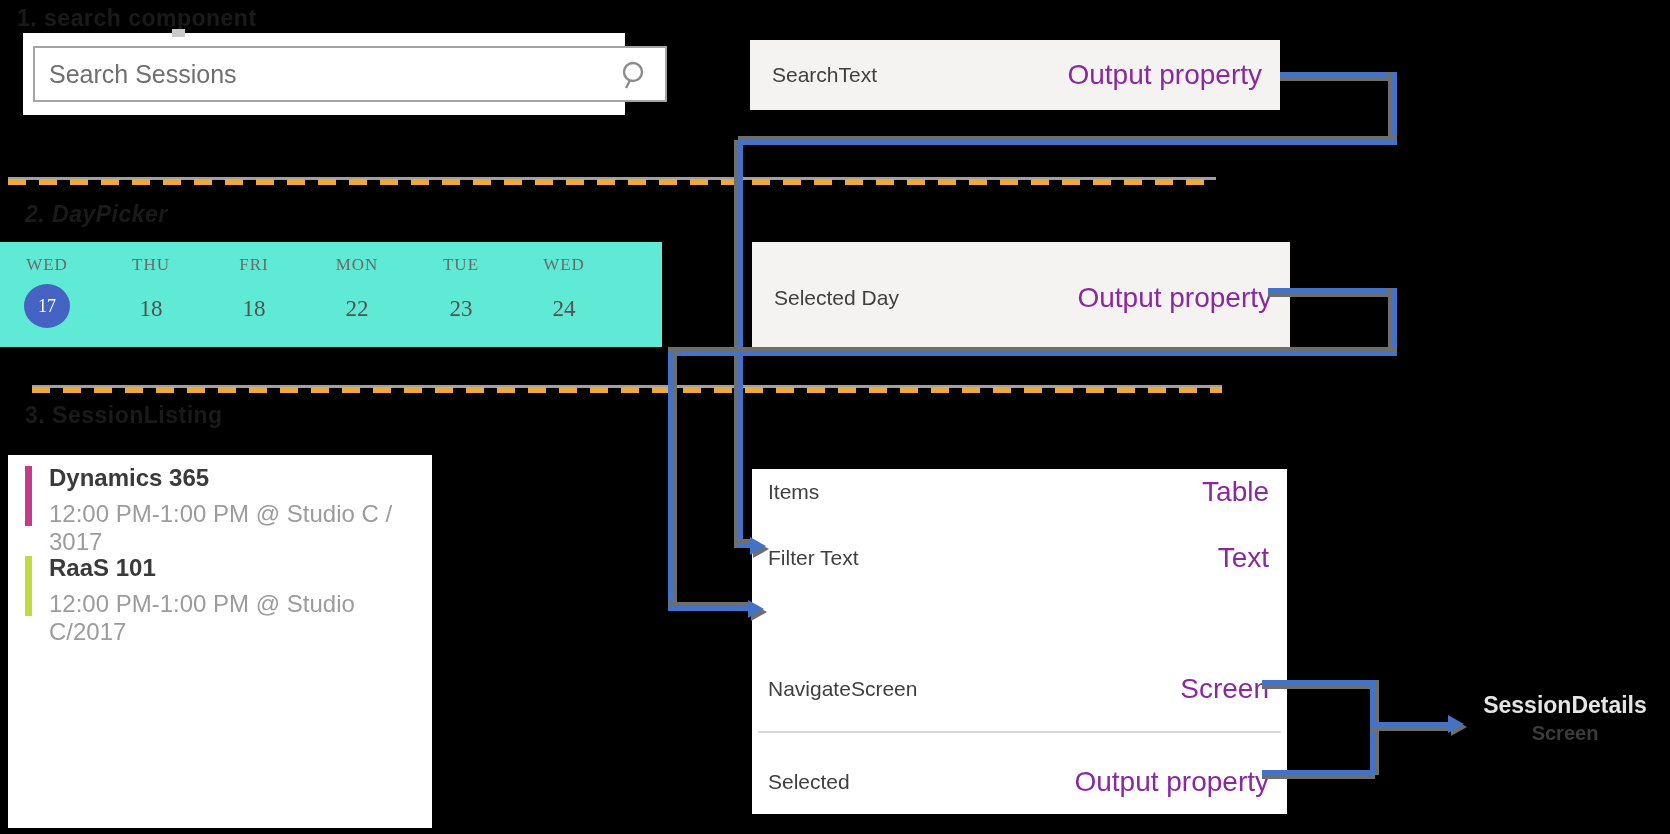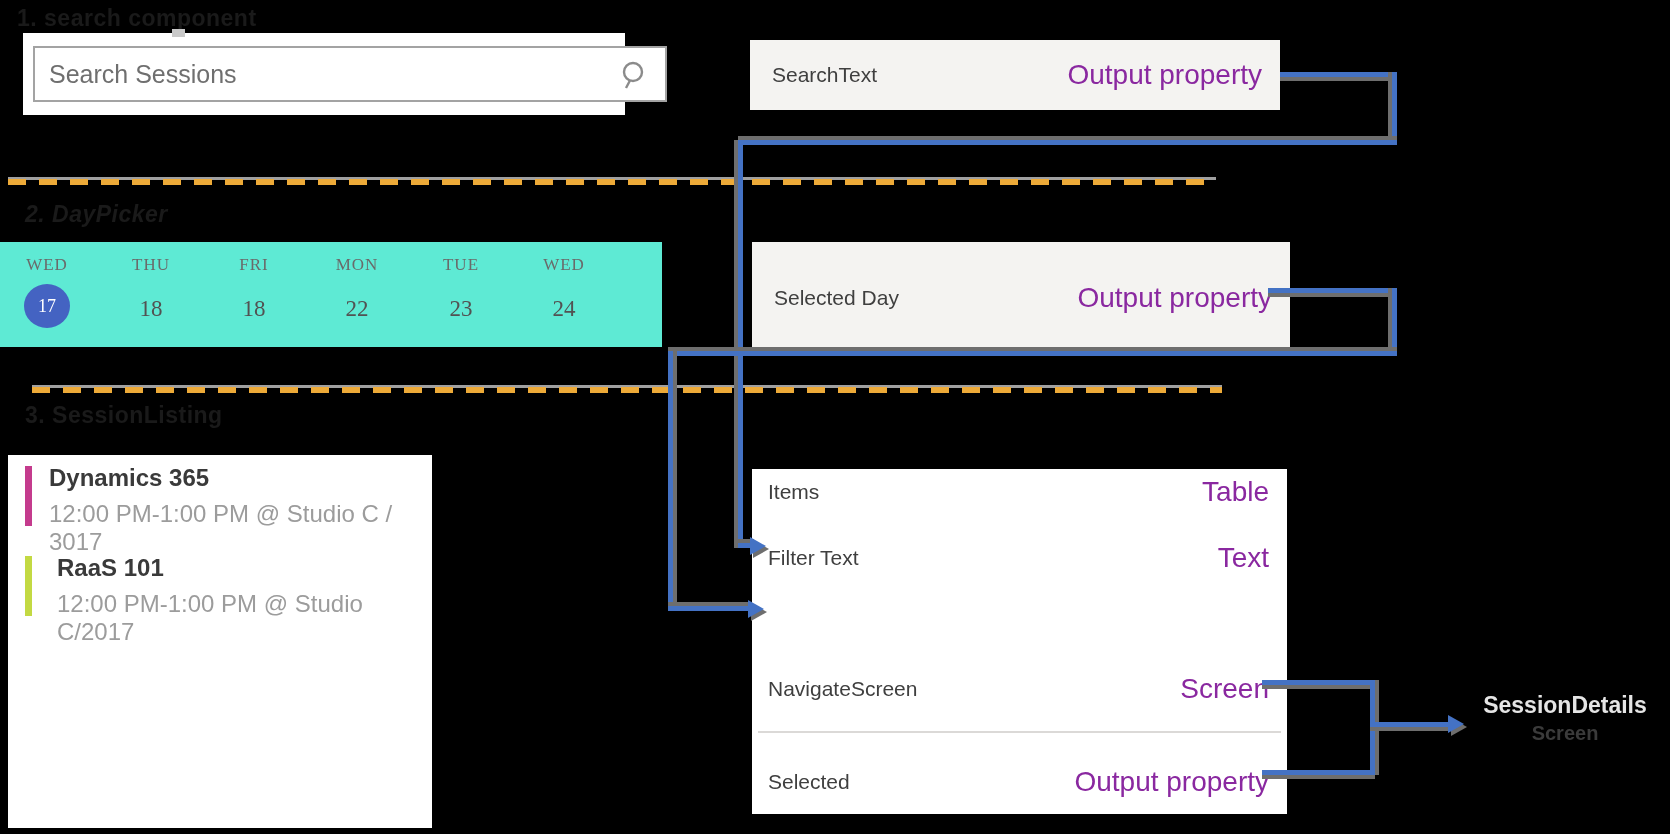--- a/index.html
+++ b/index.html
@@ -37,21 +37,21 @@
       border-radius:50%;color:#fff;font-size:18px;}
 
   
   #session-panel{position:absolute;left:8px;top:455px;width:424px;height:373px;background:#fff;}
   .session-item{position:absolute;left:17px;right:28px;}
   .session-bar{position:absolute;left:0;top:2px;width:7px;}
   .session-content{margin-left:24px;}
   .session-title{font-size:24px;font-weight:600;color:#3a3a3a;line-height:1.2;}
   .session-time{font-size:24px;color:#9c9c9c;margin-top:7px;}
   #session-1{top:9px;}  #session-1 .session-bar{height:60px;}
-  #session-2{top:99px;padding-left:8px;} #session-2 .session-bar{height:60px;}
+  #session-2{top:99px;} #session-2 .session-bar{height:60px;}
   #session-3{top:188px;}#session-3 .session-bar{height:86px;}
 
   
   .prop-box{position:absolute;background:#f4f3f1;display:flex;align-items:center;
             justify-content:space-between;padding:0 18px 0 22px;box-sizing:border-box;}
   .prop-label{font-size:21px;color:#3f3f3f;}
   .prop-type{font-size:28px;color:#8a28a0;}
   #searchtext-box{left:750px;top:40px;width:530px;height:70px;}
   #selectedday-box{left:752px;top:242px;width:538px;height:112px;}
 

